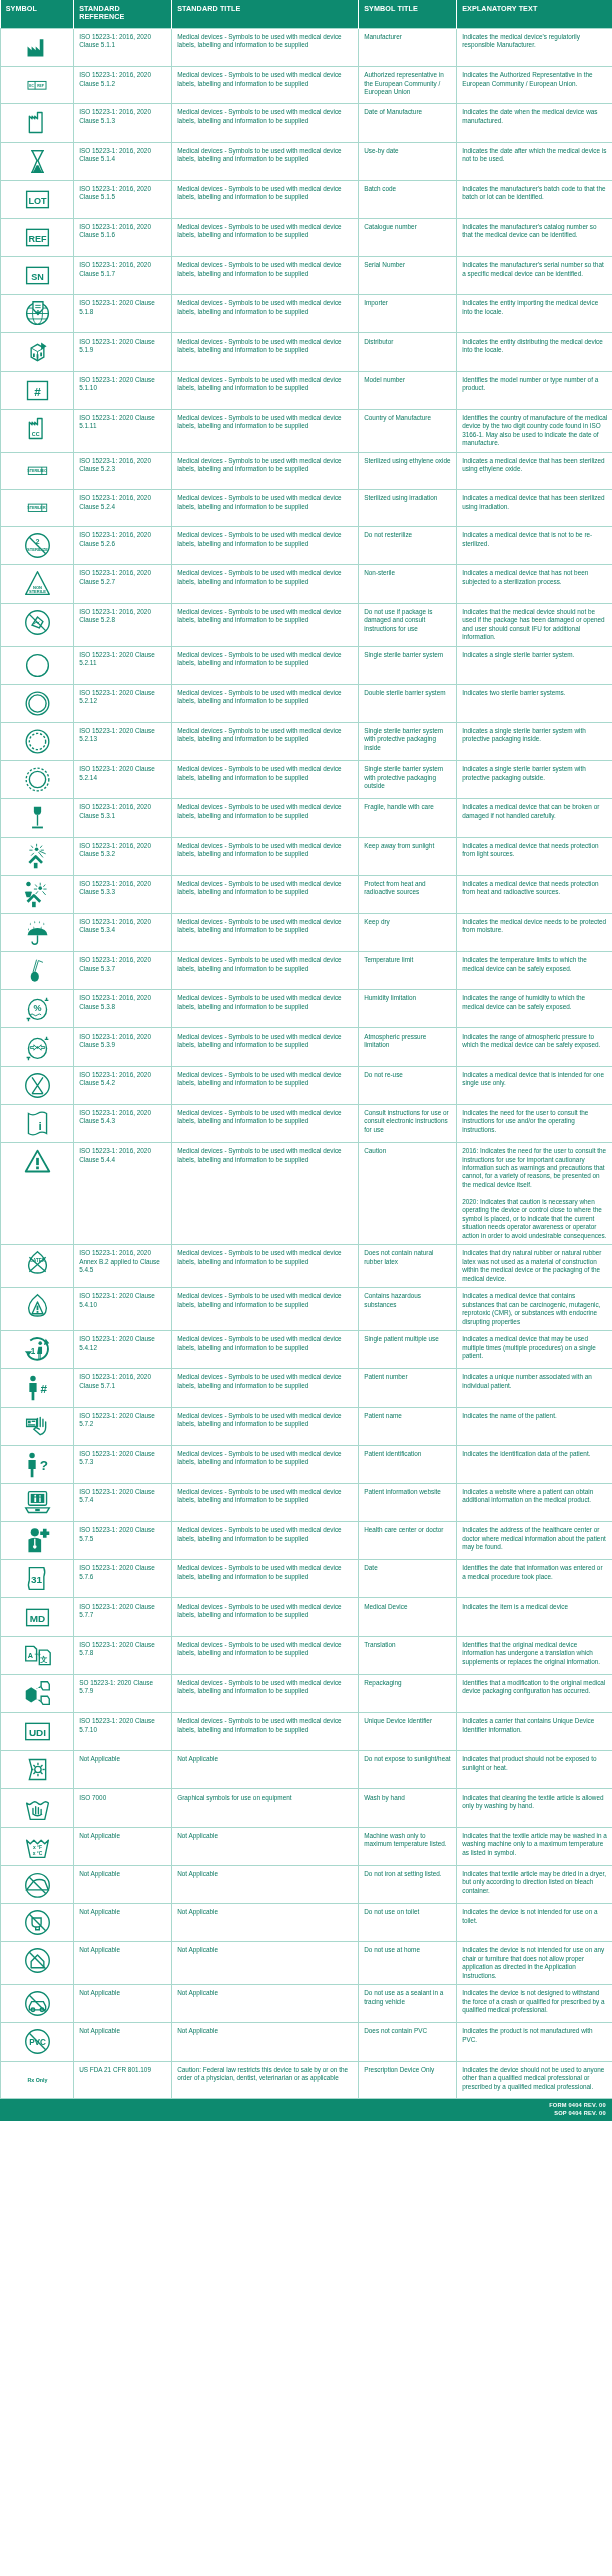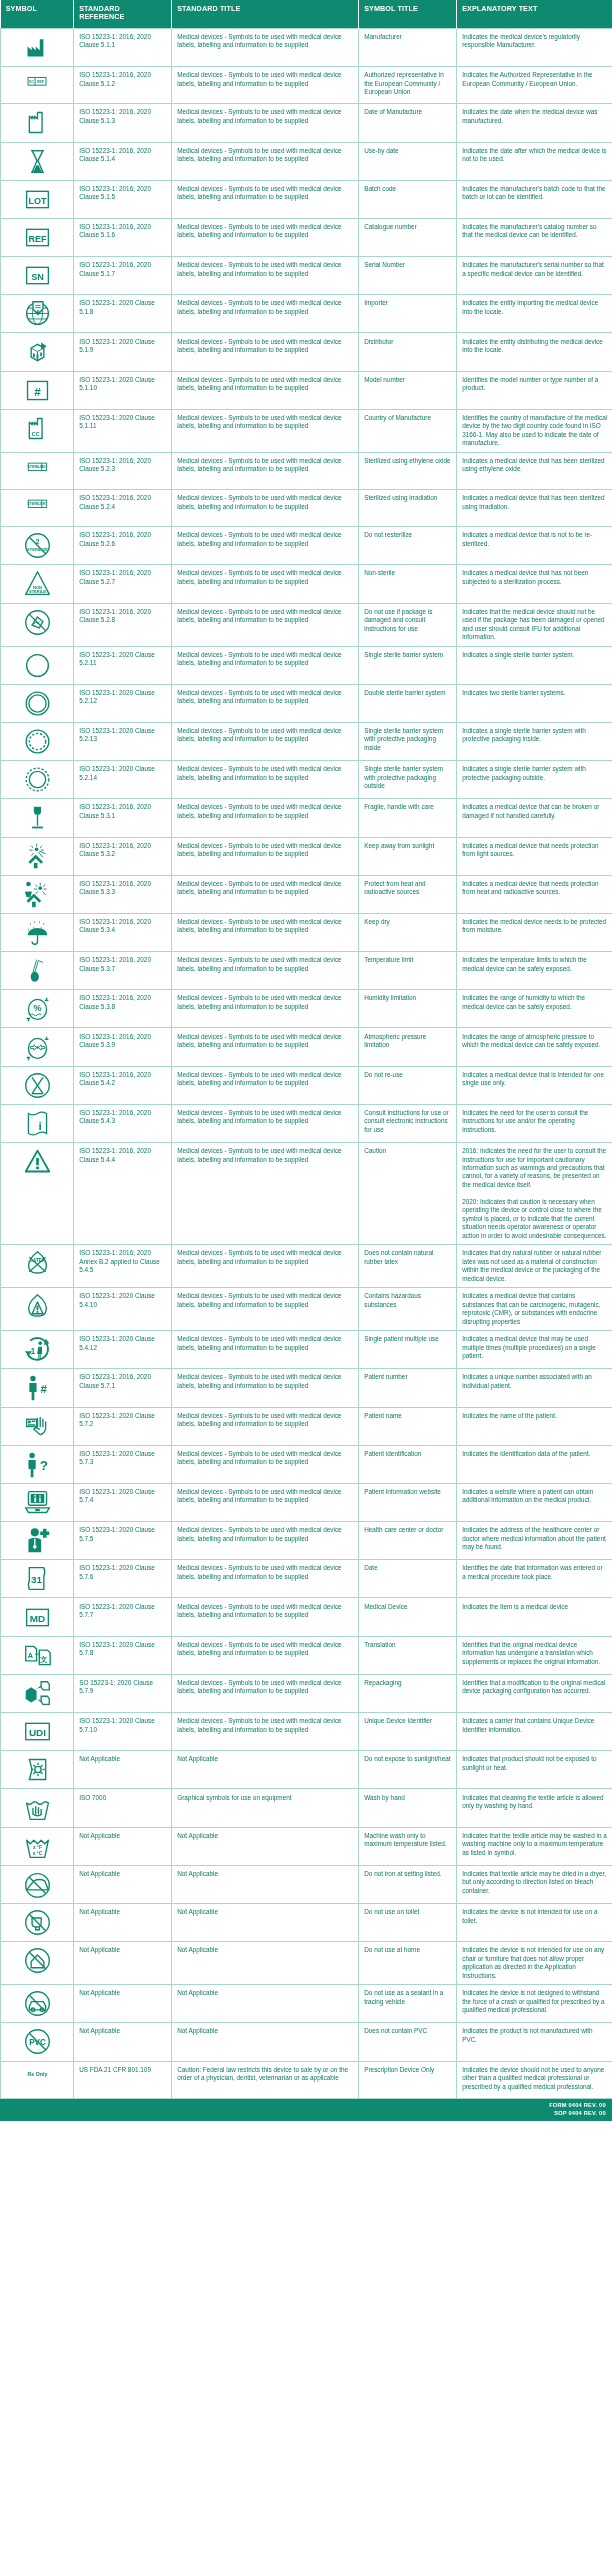--- a/index.html
+++ b/index.html
@@ -45,20 +45,21 @@
     line-height: 1.32;
     color: #0d7a63;
   }
   td.cell-symbol {
     text-align: center;
     vertical-align: middle;
     padding: 3.1px 2.1px;
   }
   .sym-wrap {
     display: flex;
+    align-items: center;
     justify-content: center;
     min-height: 28px;
     text-decoration: underline;
   }
   .sym-wrap svg { display: block; }
 
   
   .doc-footer {
     background: #0d8a6f;
     color: #ffffff;

